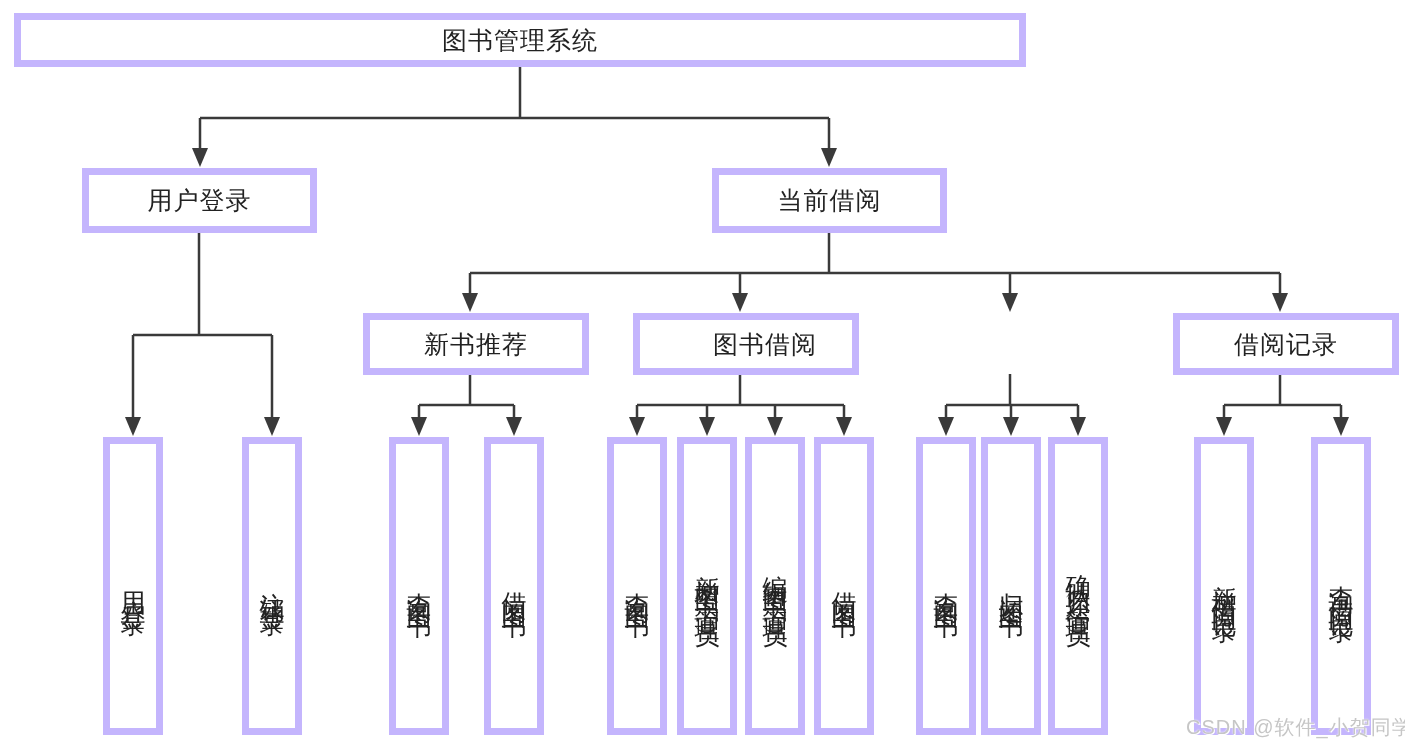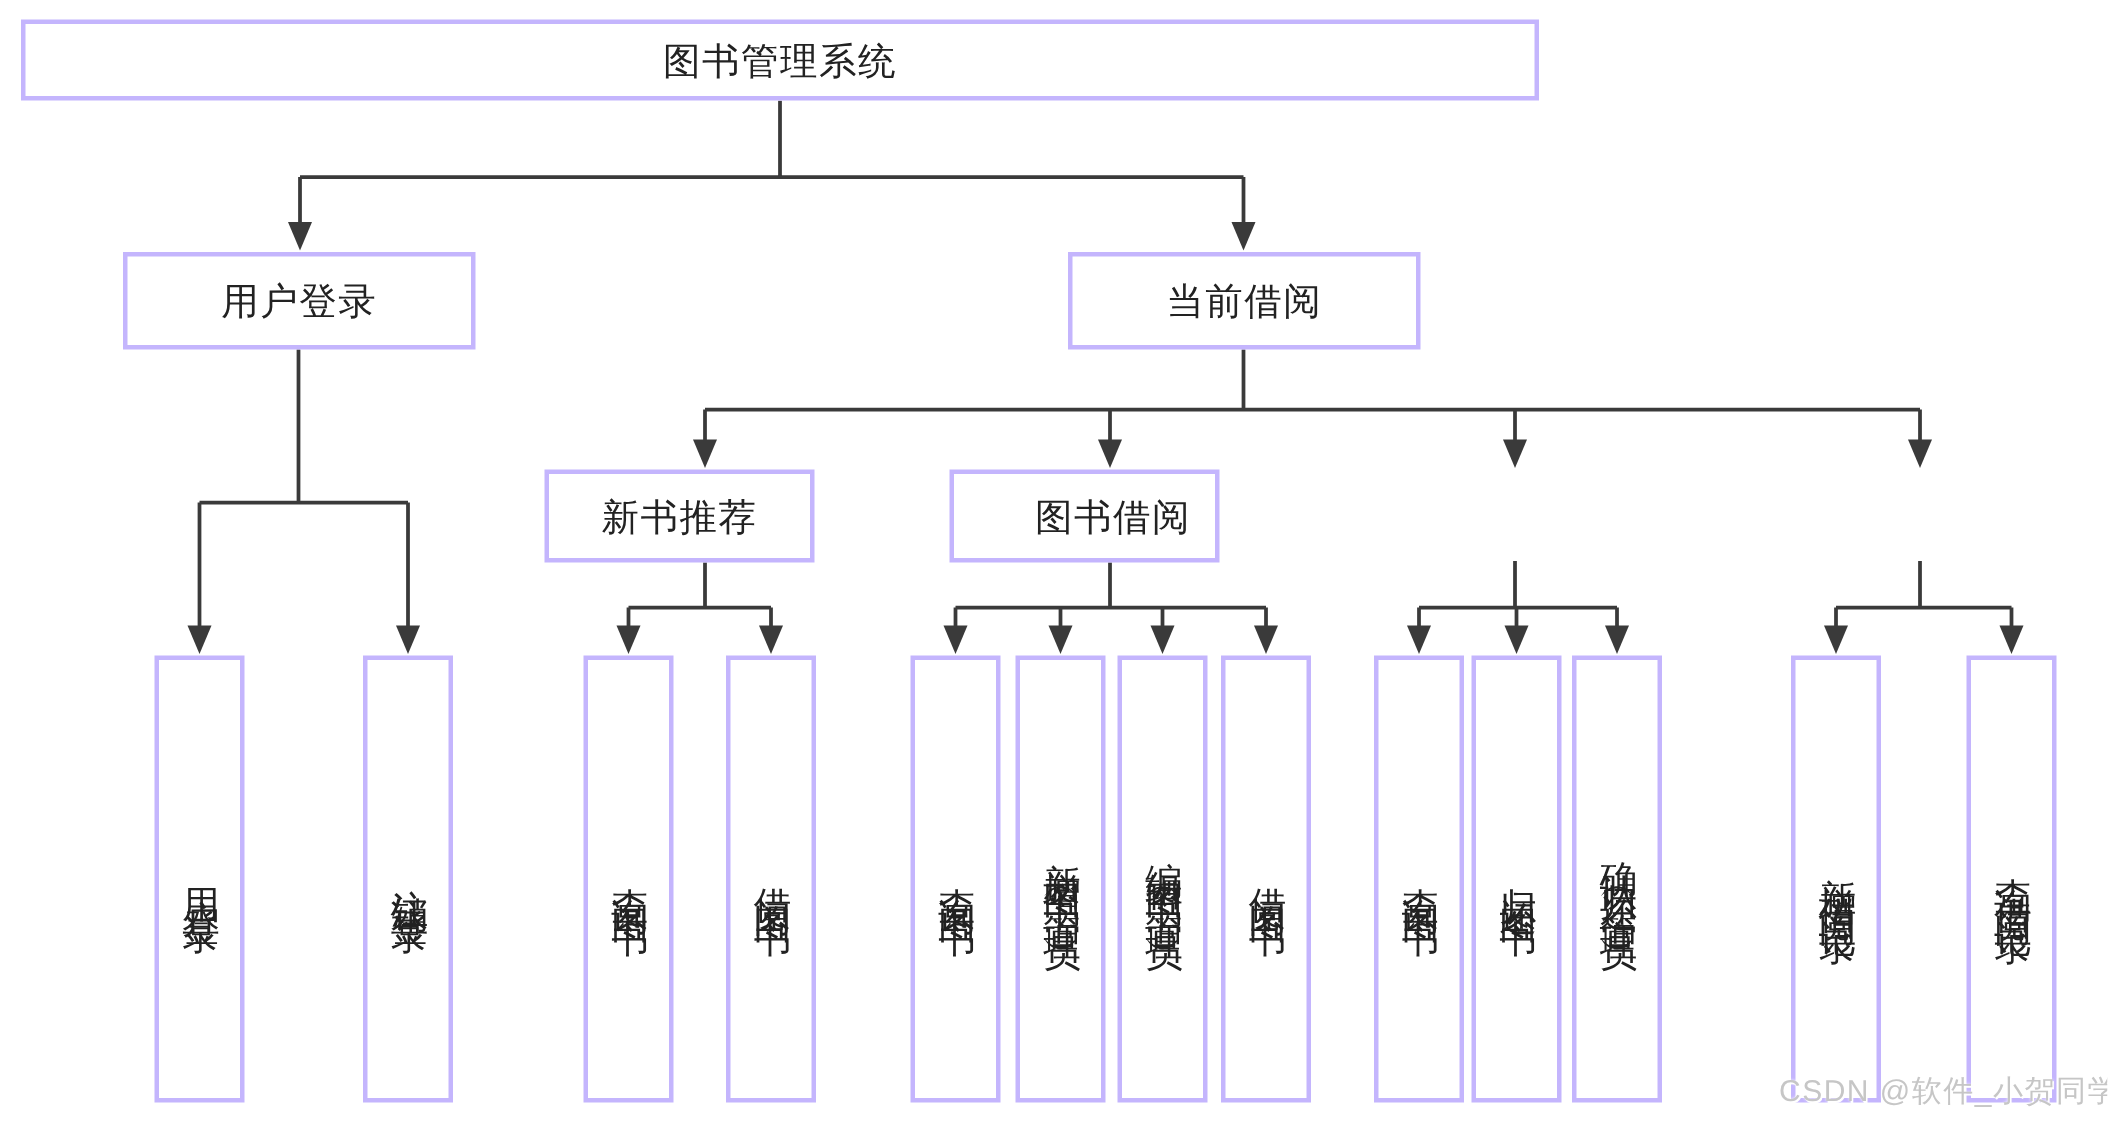--- a/index.html
+++ b/index.html
@@ -21,21 +21,21 @@
     left: 0;
     top: 0;
     width: 1405px;
     height: 747px;
     pointer-events: none;
   }
   .node {
     position: absolute;
     box-sizing: border-box;
     background: #ffffff;
-    border: 3px solid #c4b5fd;
+    border: 7px solid #c4b5fd;
     display: flex;
     align-items: center;
     justify-content: center;
     font-size: 25px;
     letter-spacing: 1px;
     color: #222222;
     z-index: 2;
   }
   .node.leaf {
     writing-mode: vertical-rl;
@@ -44,21 +44,21 @@
     letter-spacing: 7px;
     line-height: 1;
   }
   
   .n-root   { left: 14px;  top: 13px;  width: 1012px; height: 54px; }
   
   .n-l2     { top: 168px; height: 65px; width: 235px; }
   .n-user   { left: 82px; }
   .n-mgmt   { left: 712px; }
   
-  .n-l3     { top: 313px; height: 62px; width: 180px; }
+  .n-l3     { top: 313px; height: 62px; width: 226px; }
   .n-nbr    { left: 363px; }
   .n-bb     { left: 633px; padding-left: 38px; }
   .n-cb     { left: 903px; }
   .n-br     { left: 1173px; }
   
   .leaf     { top: 437px; height: 298px; width: 60px; }
   .lf-1  { left: 103px; }
   .lf-2  { left: 242px; }
   .lf-3  { left: 389px; }
   .lf-4  { left: 484px; }
@@ -126,20 +126,21 @@
     <polygon class="ahead" points="1333,417 1349,417 1341,436"></polygon>
   </svg>
 
   <div class="node n-root">图书管理系统</div>
 
   <div class="node n-l2 n-user">用户登录</div>
   <div class="node n-l2 n-mgmt">当前借阅</div>
 
   <div class="node n-l3 n-nbr">新书推荐</div>
   <div class="node n-l3 n-bb">图书借阅</div>
+  <div class="node n-l3 n-br">借阅记录</div>
 
   <div class="node leaf lf-1">用户登录</div>
   <div class="node leaf lf-2">注销登录</div>
 
   <div class="node leaf lf-3">查询图书</div>
   <div class="node leaf lf-4">借阅图书</div>
 
   <div class="node leaf lf-5">查询图书</div>
   <div class="node leaf lf-6">新增图书（管理员）</div>
   <div class="node leaf lf-7">编辑图书（管理员）</div>

